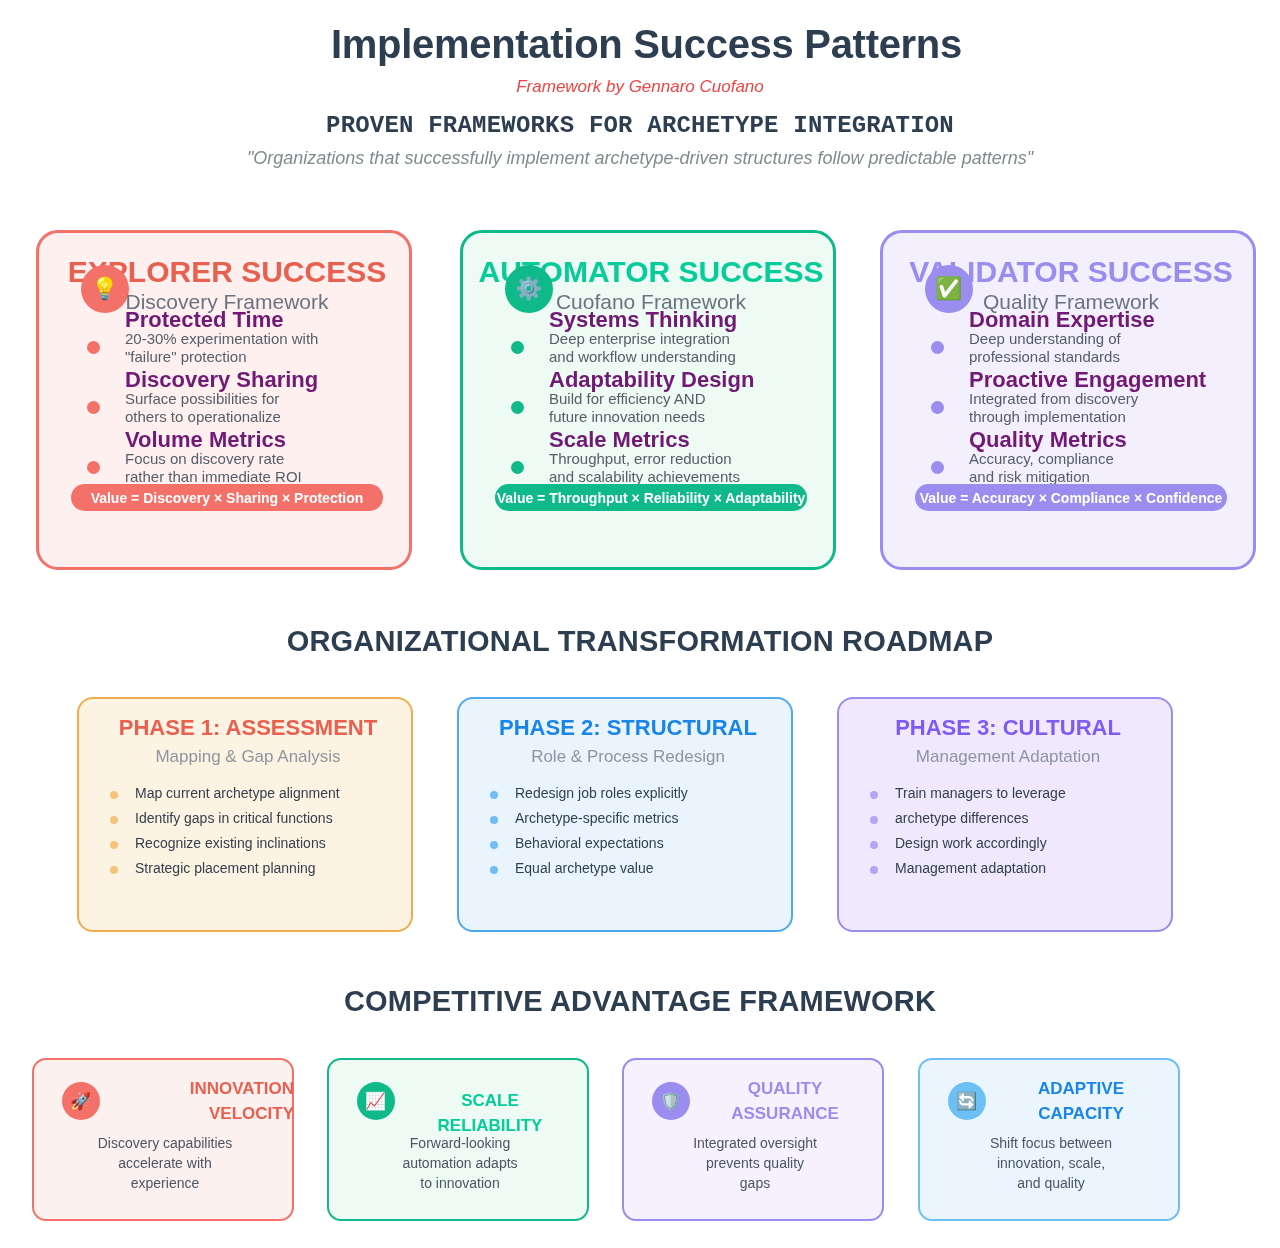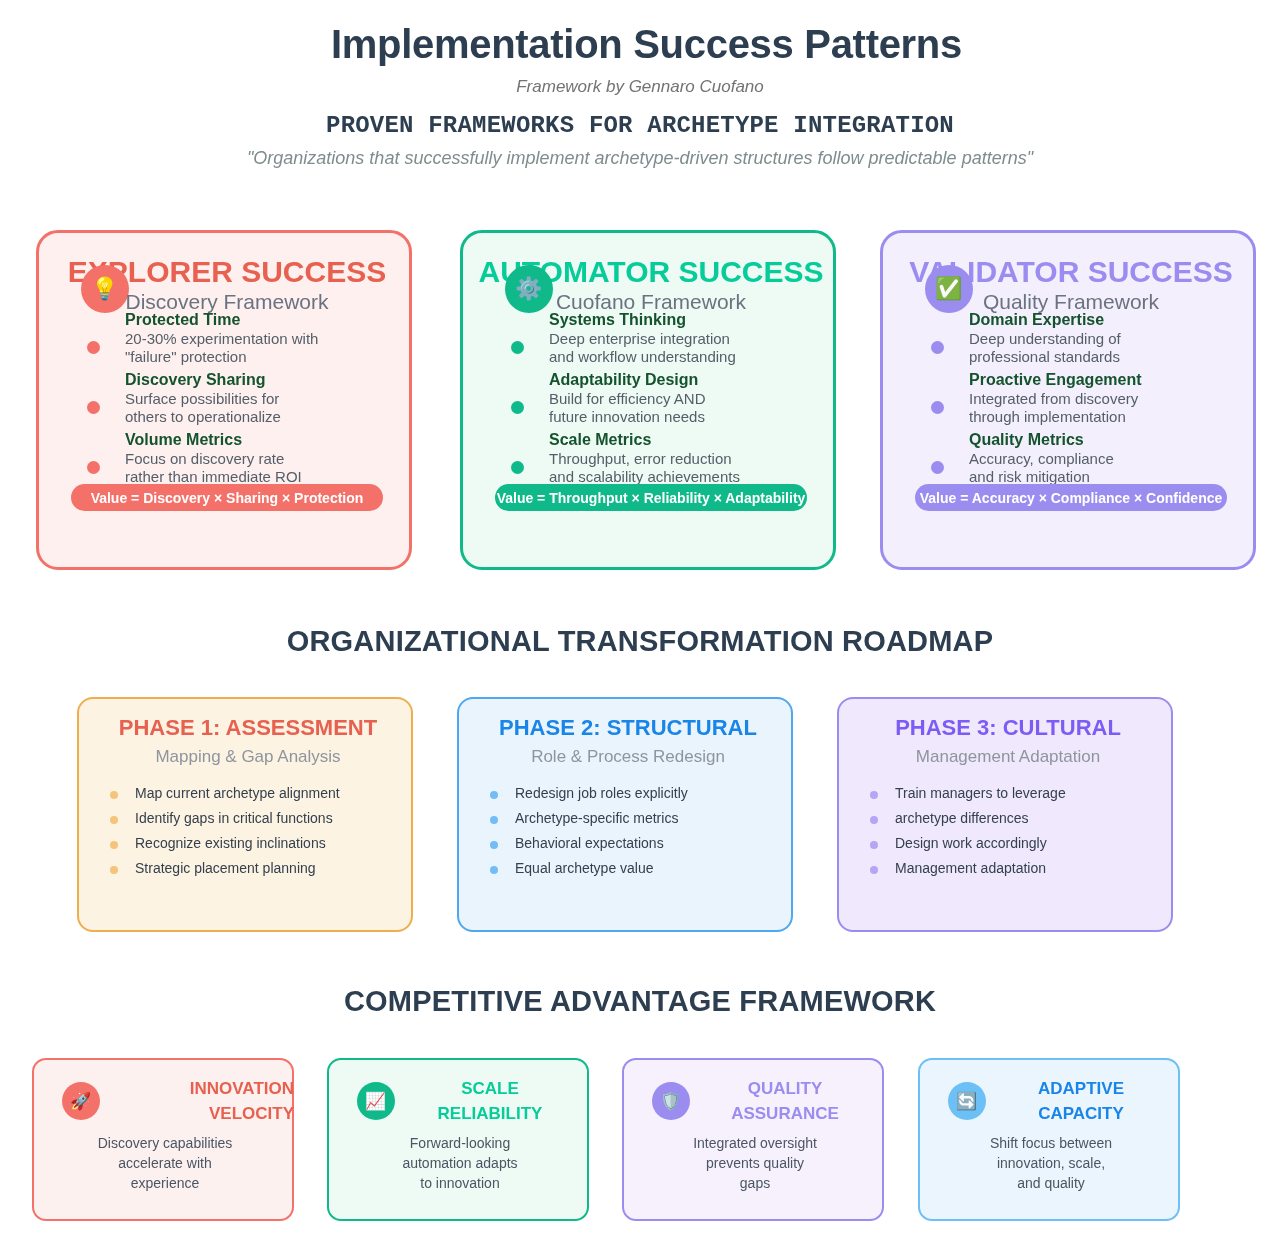--- a/index.html
+++ b/index.html
@@ -15,21 +15,21 @@
   .main-title {
     position: absolute; left: 0; top: 22px; width: 1280px;
     text-align: center;
     font-size: 40px; font-weight: bold; color: #2c3e50;
     letter-spacing: -0.3px;
     padding-left: 13px;
   }
   .byline {
     position: absolute; left: 0; top: 77px; width: 1280px;
     text-align: center;
-    font-size: 17px; font-style: italic; color: #737373;
+    font-size: 17px; font-style: italic; color: #ef4444;
   }
   .subtitle {
     position: absolute; left: 0; top: 112px; width: 1280px;
     text-align: center;
     font-size: 24px; font-weight: bold; color: #2c3e50;
     letter-spacing: 0.2px;
     font-family: Liberation Mono, monospace;
   }
   .tagline {
     position: absolute; left: 0; top: 148px; width: 1280px;
@@ -81,21 +81,21 @@
   }
   .arch-dot {
     position: absolute; left: 48px; top: 32px;
     width: 13px; height: 13px; border-radius: 50%;
   }
   #arch-0 .arch-dot { background: #f4716a; }
   #arch-1 .arch-dot { background: #0fb98a; }
   #arch-2 .arch-dot { background: #9b8cf0; }
 
   .arch-item-title {
-    font-size: 16px; font-weight: bold; color: #14532d;
+    font-size: 22px; font-weight: bold; color: #701a75;
     line-height: 21px;
   }
   .arch-item-desc {
     font-size: 15px; color: #555e68; line-height: 18px;
   }
 
   .value-pill {
     position: absolute; left: 32px; bottom: 56px;
     width: 312px; height: 27px; border-radius: 14px;
     display: flex; align-items: center; justify-content: center;
@@ -174,21 +174,21 @@
   #adv-1 .adv-badge { background: #0fb98a; }
   #adv-2 .adv-badge { background: #9b8cf0; }
   #adv-3 .adv-badge { background: #6cc0f5; }
 
   .adv-title {
     position: absolute; left: 62px; top: 16px; width: 198px;
     text-align: center;
     font-size: 17px; font-weight: bold; line-height: 25px;
   }
   #adv-0 .adv-title { color: #e8604f; text-align: right; }
-  #adv-1 .adv-title { color: #05cc99; }
+  #adv-1 .adv-title { color: #05cc99; margin-top: 12px; }
   #adv-2 .adv-title { color: #9b8cf0; }
   #adv-3 .adv-title { color: #1a85e8; }
 
   .adv-desc {
     position: absolute; left: 12px; top: 73px; width: 238px;
     text-align: center;
     font-size: 14px; color: #4b5563; line-height: 20px;
   }
 </style>
 </head>

